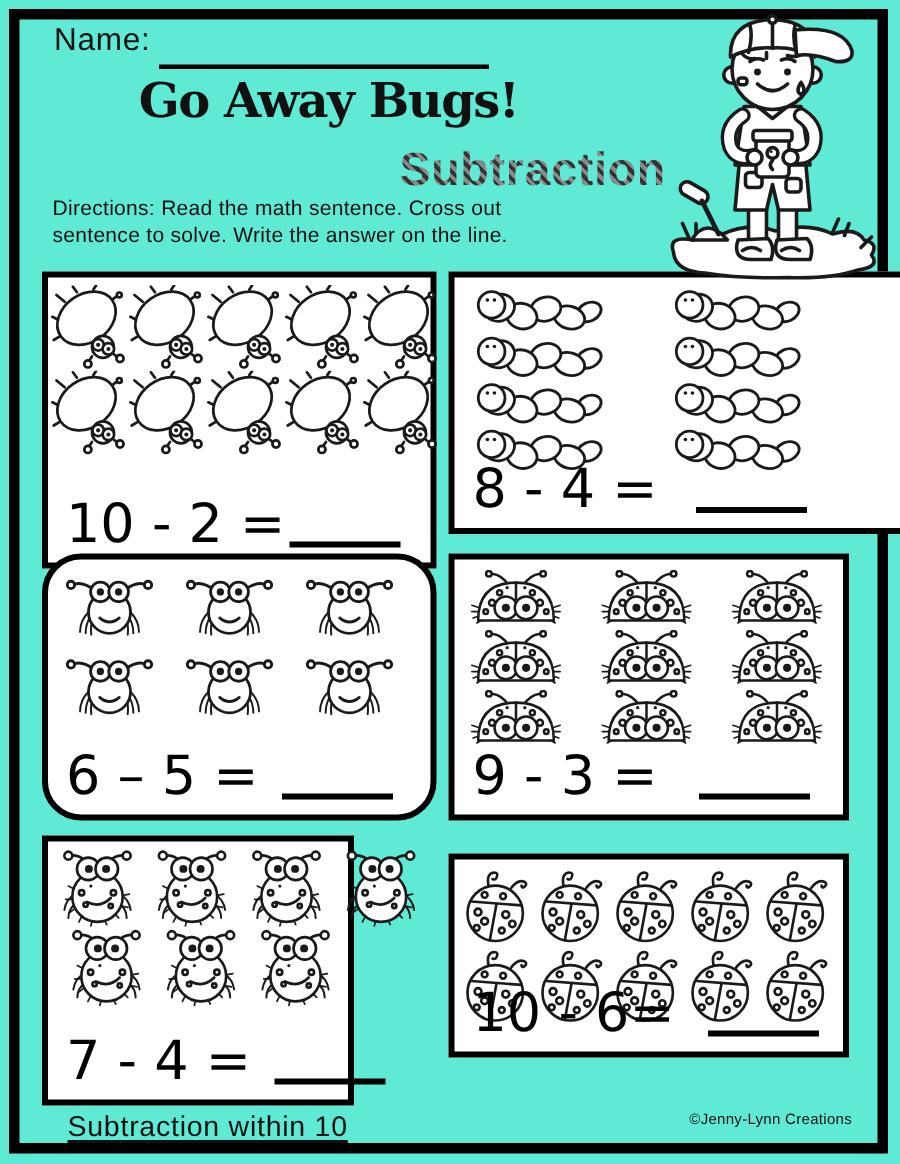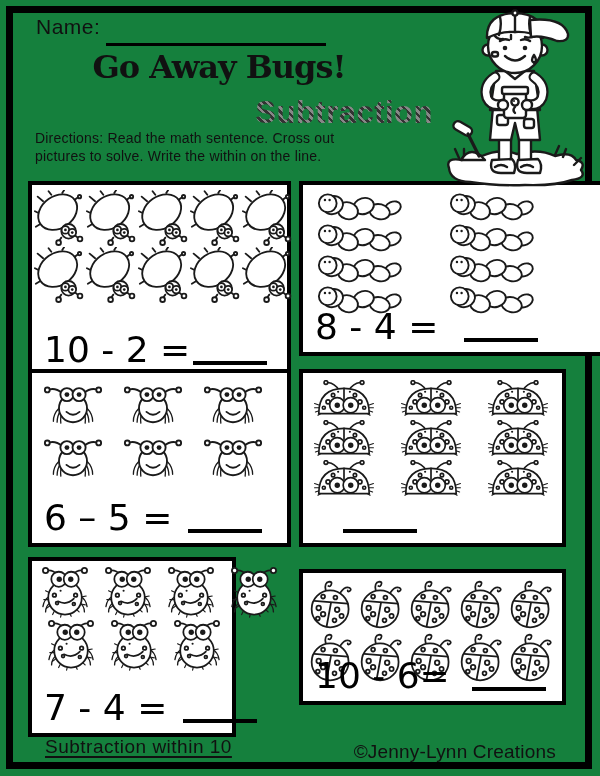--- a/index.html
+++ b/index.html
@@ -1,49 +1,49 @@
 <!DOCTYPE html>
 <html><head>
 <meta charset="utf-8">
 <style>
   * { margin:0; padding:0; box-sizing:border-box; }
   html,body { background:#fff; }
   body { font-family:"Liberation Sans", sans-serif; color:#111; }
   .sheet{
-    position:relative; width:600px; height:776px; background:#15803d; overflow:hidden;
+    position:relative; width:600px; height:776px; background:#5eead4; overflow:hidden;
   }
   .page-border{
     position:absolute; left:6px; top:6px; right:8px; bottom:7px;
     border:7px solid #000;
   }
   
   .name-label{ position:absolute; left:36px; top:15px; font-size:21px; letter-spacing:.5px; }
   .name-line{ position:absolute; left:106px; top:22px; width:220px; height:24px; border-bottom:3.5px solid #000; }
   .title{
     position:absolute; left:58px; top:48px; width:322px; text-align:center;
     font-family:"DejaVu Serif", serif; font-weight:700; font-size:32px; letter-spacing:-1px;
     white-space:nowrap;
   }
   .subtitle{
-    position:absolute; left:1px; top:95px; width:432px; text-align:right;
+    position:absolute; left:12px; top:95px; width:432px; text-align:right;
     font-size:31px; font-weight:700; letter-spacing:.5px; color:#4a4a4a;padding-left:35px;
   }
   @supports (-webkit-background-clip: text){
     .subtitle{
       background:repeating-linear-gradient(45deg,#333 0 2.5px,#888 2.5px 5px);
       -webkit-background-clip:text; -webkit-text-fill-color:transparent;
     }
   }
   .directions{ position:absolute; left:35px; top:130px; font-size:14px; line-height:1.25; letter-spacing:.2px; }
   .boy{ position:absolute; left:437px; top:8px; width:152px; height:180px; z-index:6; }
   
   .problem{ position:absolute; border:4px solid #000; background:#fff; }
   .p0{ left:28px;  top:181px; width:263px; height:198px; }
   .p1{ left:299px; top:181px; width:315px; height:175px; }
-  .p2{ left:28px;  top:369px; width:263px; height:178px; }
+  .p2{ left:28px;  top:369px; width:263px; height:178px;border-radius:26px; }
   .p3{ left:299px; top:369px; width:267px; height:178px; }
   .p4{ left:28px;  top:557px; width:208px; height:180px;text-align:right; }
   .p5{ left:299px; top:569px; width:267px; height:136px; }
   .bug-grid{ position:absolute; inset:0; }
   .bug-row{ display:flex; align-items:flex-start; }
   .bug{ display:block; flex:0 0 auto; }
   .bug-beetle{ width:51px; height:57px; }
   .bug-worm{ width:86px; height:30px; }
   .bug-spider{ width:62px; height:43px; }
   .bug-frontbug{ width:64px; height:37px; }
@@ -66,36 +66,36 @@
     position:absolute; left:12px; bottom:5px; z-index:3;
     display:flex; align-items:baseline; white-space:pre;
     font-family:"DejaVu Sans", sans-serif; font-size:36px; font-weight:400; color:#000;
   }
   .answer-line{ display:inline-block; width:74px; border-bottom:4px solid #000; align-self:flex-end; margin:0 0 5px 16px; }
   [data-problem="0"] .answer-line{ margin-left:3px; }
   [data-problem="1"] .answer-line{ margin-left:26px; }
   [data-problem="3"] .answer-line{ margin-left:28px; }
   [data-problem="5"] .answer-line{ margin-left:22px; }
   
-  .footer{ position:absolute; left:45px; right:44px; bottom:13px; display:flex; justify-content:space-between; align-items:center; }
+  .footer{ position:absolute; left:45px; right:32px; bottom:13px; display:flex; justify-content:space-between; align-items:flex-start; }
   .footer-left{ font-size:19px; letter-spacing:.5px; text-decoration:underline; text-decoration-thickness:2px; text-underline-offset:3px; }
-  .footer-right{ font-size:19px; letter-spacing:.2px;margin-top:11px; }
+  .footer-right{ font-size:10px; letter-spacing:.2px; }
   .symbol-defs{ position:absolute; width:0; height:0; overflow:hidden; }
 </style>
 </head>
 <body>
 
 <div class="sheet">
   <div class="page-border"></div>
 
   <span class="name-label">Name:</span>
   <span class="name-line"></span>
   <h1 class="title">Go Away Bugs!</h1>
   <div class="subtitle">Subtraction</div>
-  <p class="directions"><span>Directions: Read the math sentence. Cross out</span><br><span>pictures to solve. Write the within on the line.</span></p>
+  <p class="directions"><span>Directions: Read the math sentence. Cross out</span><br><span>sentence to solve. Write the answer on the line.</span></p>
 
   <svg class="boy" viewBox="0 0 152 180" aria-hidden="true">
     <g stroke="#1a1a1a" stroke-width="2.4" fill="#fff" stroke-linejoin="round" stroke-linecap="round">
 
       <path d="M12 160 Q8 149 25 152 Q28 143 45 148 Q62 140 80 146 Q102 140 118 148 Q134 143 139 152 Q149 154 144 162 Q150 170 135 172 Q118 178 88 177 Q58 178 33 174 Q13 173 12 160 Z"></path>
       <path fill="none" d="M22 150 L18 141 M27 150 L27 141 M118 147 L122 138 M126 149 L129 141 M137 157 L144 150"></path>
 
       <path d="M24 152 Q34 136 48 152 Z"></path>
       <rect x="16" y="116" width="20" height="9" rx="4.5" transform="rotate(30 26 120)"></rect>
       <path d="M31 126 L42 148" stroke-width="3.2" fill="none"></path>
@@ -280,21 +280,21 @@
             <use href="#bug-frontbug"></use>
           </svg>
           <svg class="bug bug-frontbug">
             <use href="#bug-frontbug"></use>
           </svg>
           <svg class="bug bug-frontbug">
             <use href="#bug-frontbug"></use>
           </svg>
         </div>
       </div>
-    <div class="equation"><span class="answer-line"></span></div>
+    <div class="equation"><span class="eq-text">9 - 3 =</span><span class="answer-line"></span></div>
   </section>
   <section class="problem p4" data-problem="4">
     <div class="bug-grid">
         <div class="bug-row">
           <svg class="bug bug-fuzzybug">
             <use href="#bug-fuzzybug"></use>
           </svg>
           <svg class="bug bug-fuzzybug">
             <use href="#bug-fuzzybug"></use>
           </svg>

